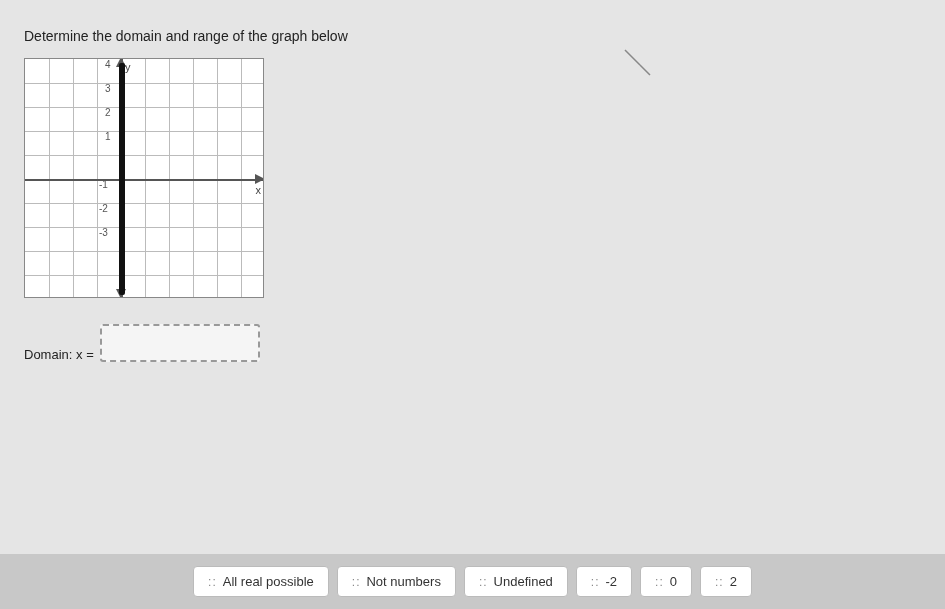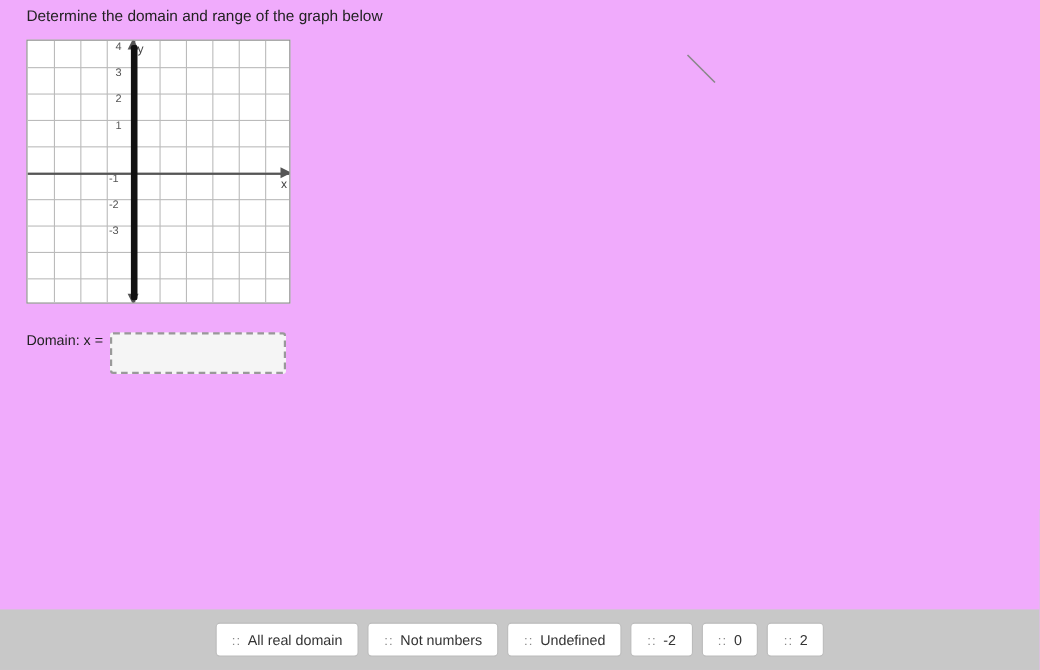--- a/index.html
+++ b/index.html
@@ -6,25 +6,25 @@
     body {
       width: 945px;
       height: 609px;
       background: #d0d0d0;
       font-family: Arial, sans-serif;
       overflow: hidden;
       position: relative;
     }
 
     .main-content {
-      background: #f0abfc;
+      background: #e5e5e5;
       width: 945px;
       height: 560px;
       position: relative;
-      padding: 6px 24px;
+      padding: 28px 24px;
     }
 
     .question-title {
       font-size: 14px;
       color: #222;
       margin-bottom: 14px;
     }
 
     .graph-area {
       display: inline-block;
@@ -100,21 +100,21 @@
       font-size: 11px;
       color: #444;
     }
 
     .domain-range-section {
       margin-top: 8px;
     }
 
     .dr-row {
       display: flex;
-      align-items: flex-start;
+      align-items: flex-end;
       margin-bottom: 14px;
     }
 
     .dr-label {
       font-size: 13px;
       color: #222;
       margin-right: 6px;
       white-space: nowrap;
     }
 
@@ -250,21 +250,21 @@
     <div class="dr-row">
       <span class="dr-label">Domain: x =</span>
       <div class="dr-input-box"></div>
     </div>
   </div>
 </div>
 
 <div class="bottom-bar">
   <div class="answer-chip">
     <span class="drag-icon">::</span>
-    <span>All real domain</span>
+    <span>All real possible</span>
   </div>
   <div class="answer-chip">
     <span class="drag-icon">::</span>
     <span>Not numbers</span>
   </div>
   <div class="answer-chip">
     <span class="drag-icon">::</span>
     <span>Undefined</span>
   </div>
   <div class="answer-chip">

